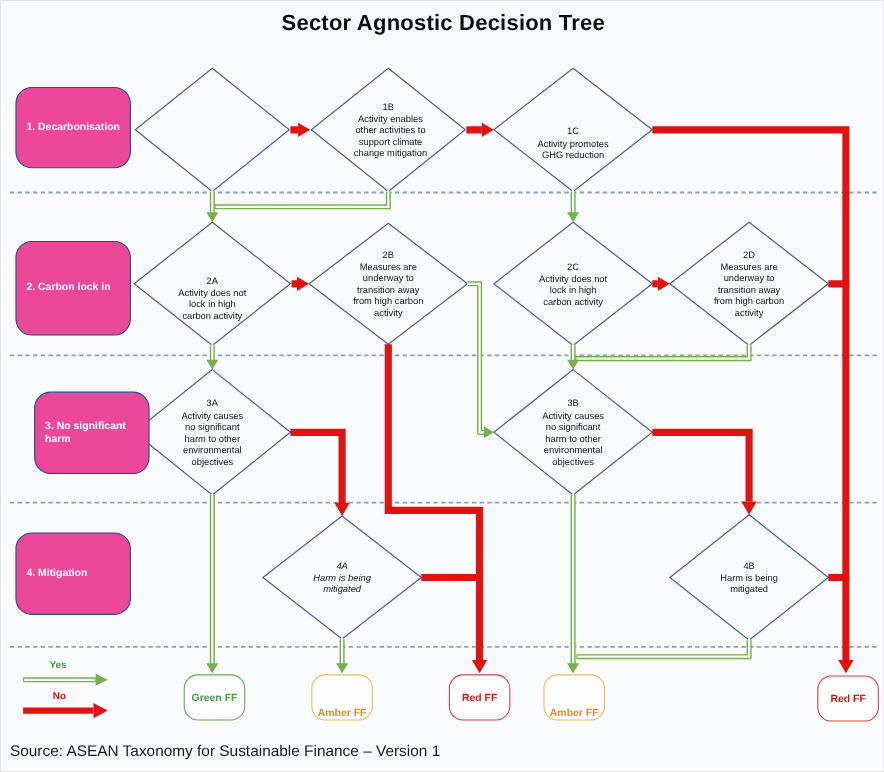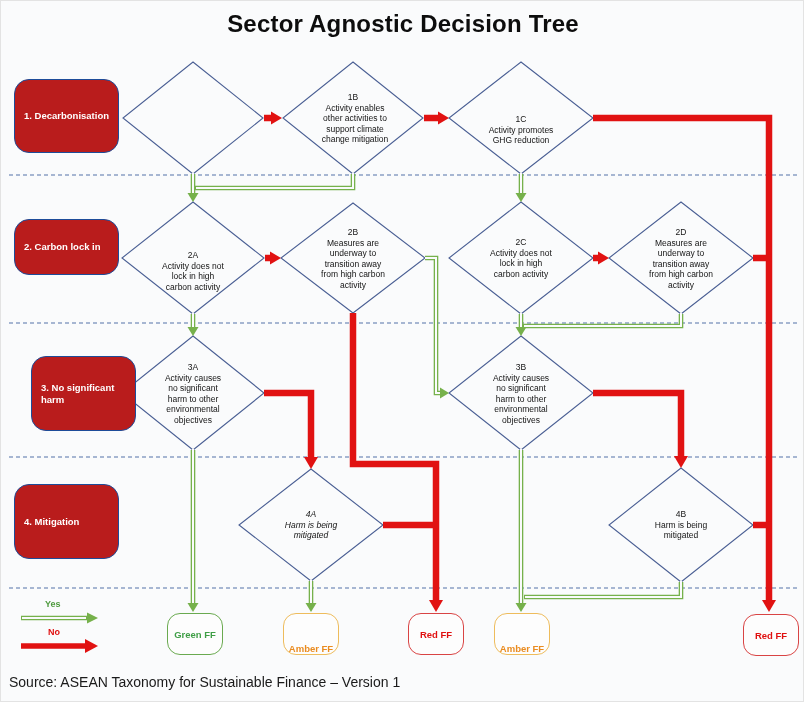--- a/index.html
+++ b/index.html
@@ -3,26 +3,26 @@
 <meta charset="utf-8">
 <style>
   html,body{margin:0;padding:0;background:#ffffff;}
   .canvas{
     position:relative;width:804px;height:702px;
     background:#fafbfc;border:1px solid #e3e3e3;box-sizing:border-box;
     font-family:"Liberation Sans", sans-serif;overflow:hidden;
   }
   .title{
     position:absolute;left:0;top:9px;width:804px;text-align:center;
-    font-size:24px;font-weight:bold;color:#0d0d0d;letter-spacing:.2px;
+    font-size:20px;font-weight:bold;color:#0d0d0d;letter-spacing:.2px;
   }
   .flow-svg{position:absolute;left:0;top:0;}
   .stage{
     position:absolute;width:105px;box-sizing:border-box;
-    background:#b91c1c;border:1px solid #1d4c99;border-radius:15px;
+    background:#ec4899;border:1px solid #1d4c99;border-radius:15px;
     color:#ffffff;font-size:9.5px;font-weight:bold;
     display:flex;align-items:center;padding:4px 4px 4px 9px;line-height:12px;
   }
   .node-label{
     position:absolute;transform:translate(-50%,-50%);
     text-align:center;color:#141414;font-size:8.5px;line-height:10.5px;
   }
   .node-label .code{font-size:8.5px;}
   .node-label .txt{margin:0 auto;}
   .outcome{
@@ -136,21 +136,21 @@
         <polygon points="514.5,602 525.5,602 520,611"></polygon>
         <polygon points="304.5,602 315.5,602 310,611"></polygon>
         <polygon points="86,611.5 86,622.5 97,617"></polygon>
       </g>
     </g>
   </svg>
 
   <div class="stage" style="left:13px;top:78px;height:74px;">
     <span>1. Decarbonisation</span>
   </div>
-  <div class="stage" style="left:13px;top:218px;height:56px;text-align:right;">
+  <div class="stage" style="left:13px;top:218px;height:86px;text-align:right;">
     <span>2. Carbon lock in</span>
   </div>
   <div class="stage" style="left:30px;top:355px;height:75px;">
     <span>3. No significant harm</span>
   </div>
   <div class="stage" style="left:13px;top:483px;height:75px;">
     <span>4. Mitigation</span>
   </div>
 
   <div class="node-label" style="left:352px;top:117px;width:100px;">

